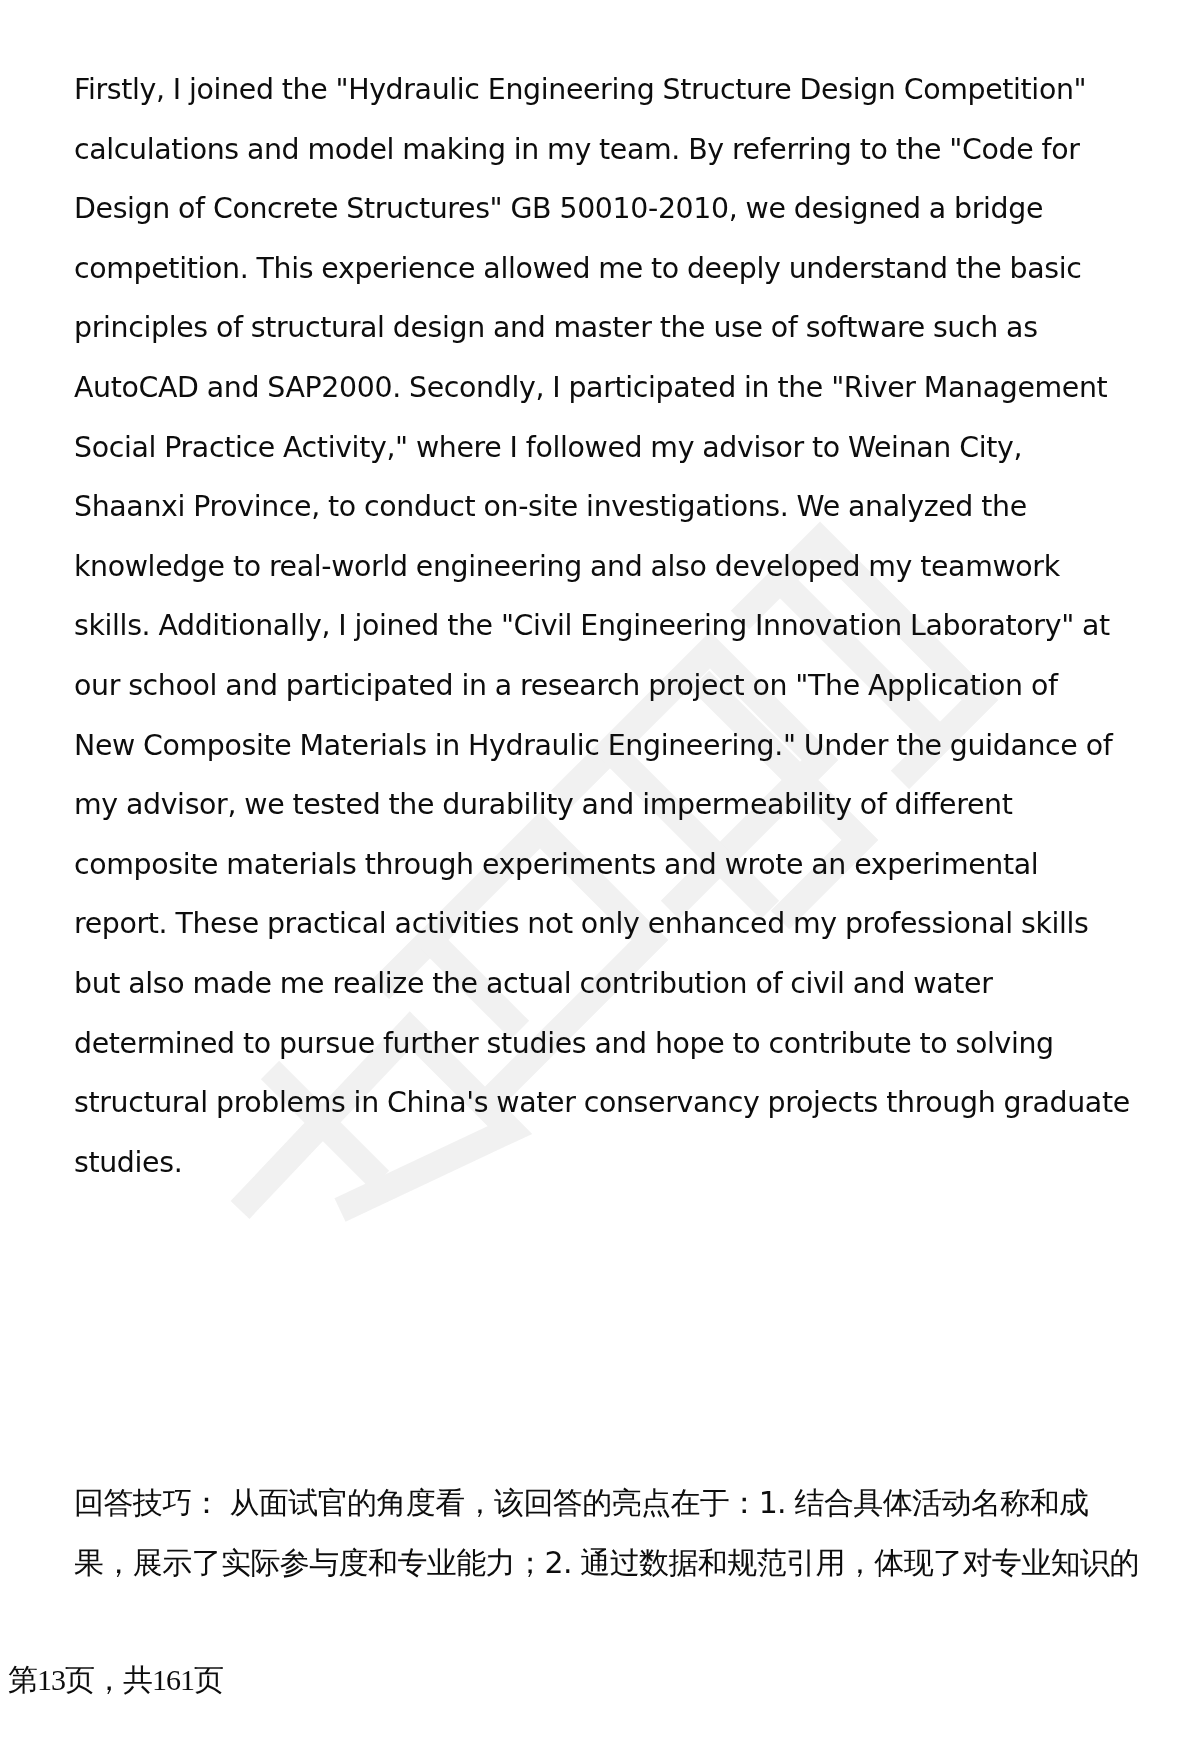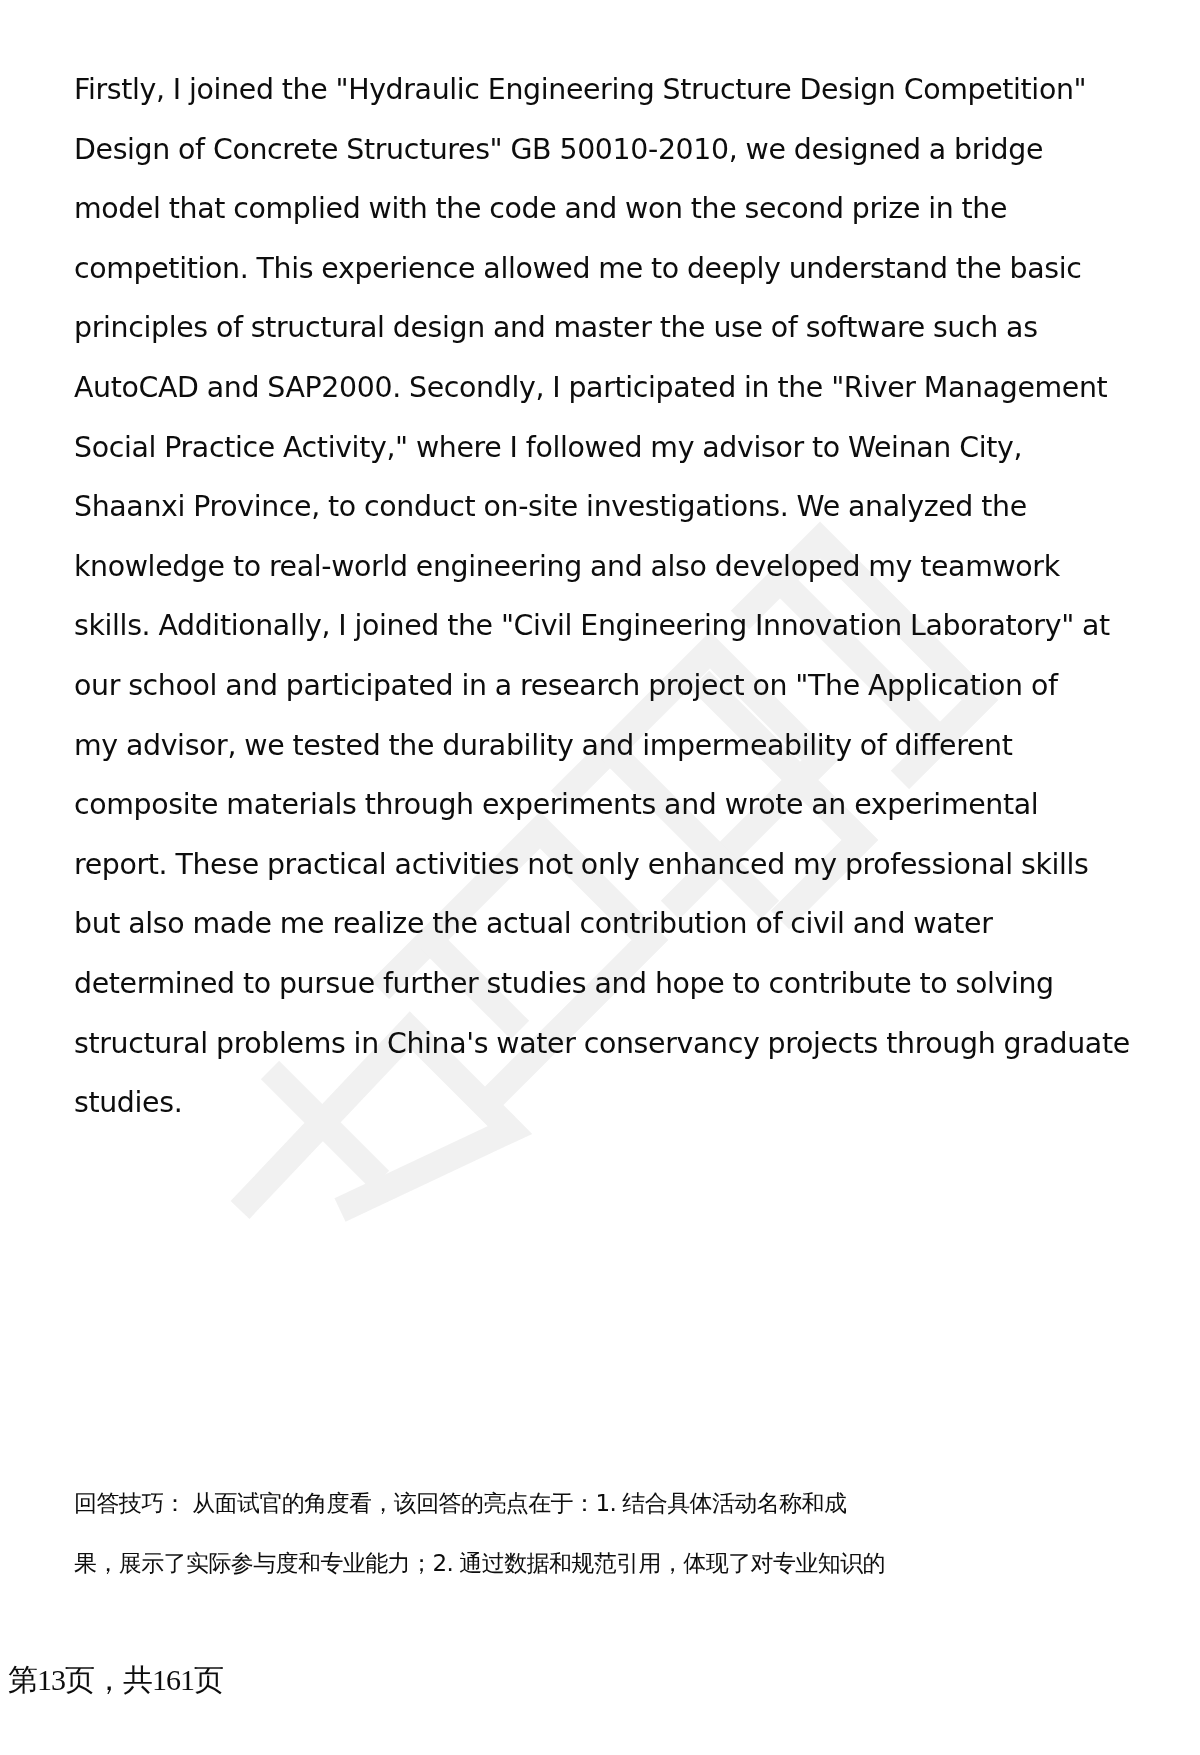--- a/index.html
+++ b/index.html
@@ -45,21 +45,21 @@
       letter-spacing: -0.35px;
       word-spacing: -0.5px;
     }
     .tips {
       position: absolute;
       left: 74px;
       top: 1473px;
       width: 1090px;
     }
     .tips .line {
-      font-size: 23px;
+      font-size: 30px;
       letter-spacing: -0.6px;
       height: 60px;
       line-height: 60px;
     }
     .footer {
       position: absolute;
       left: 8px;
       width: 1200px;
       top: 1660px;
       font-size: 30px;
@@ -82,30 +82,31 @@
       <path d="M430 280 L590 440"></path>
       <path d="M560 150 L640 70 L800 230 L720 310"></path>
       <path d="M600 110 L760 270"></path>
       <path d="M520 210 L680 370 L600 450"></path>
       <path d="M90 600 L200 710"></path>
     </g>
   </svg>
 
   <div class="body-text">
     <span class="line">Firstly, I joined the "Hydraulic Engineering Structure Design Competition"</span>
+    <span class="line">calculations and model making in my team. By referring to the "Code for</span>
     <span class="line">Design of Concrete Structures" GB 50010-2010, we designed a bridge</span>
-    <span class="line">model that complied with the code and won the second prize in the</span>
     <span class="line">competition. This experience allowed me to deeply understand the basic</span>
     <span class="line">principles of structural design and master the use of software such as</span>
     <span class="line">AutoCAD and SAP2000. Secondly, I participated in the "River Management</span>
     <span class="line">Social Practice Activity," where I followed my advisor to Weinan City,</span>
     <span class="line">Shaanxi Province, to conduct on-site investigations. We analyzed the</span>
     <span class="line">knowledge to real-world engineering and also developed my teamwork</span>
     <span class="line">skills. Additionally, I joined the "Civil Engineering Innovation Laboratory" at</span>
     <span class="line">our school and participated in a research project on "The Application of</span>
+    <span class="line">New Composite Materials in Hydraulic Engineering." Under the guidance of</span>
     <span class="line">my advisor, we tested the durability and impermeability of different</span>
     <span class="line">composite materials through experiments and wrote an experimental</span>
     <span class="line">report. These practical activities not only enhanced my professional skills</span>
     <span class="line">but also made me realize the actual contribution of civil and water</span>
     <span class="line">determined to pursue further studies and hope to contribute to solving</span>
     <span class="line">structural problems in China's water conservancy projects through graduate</span>
     <span class="line">studies.</span>
   </div>
 
   <div class="tips">

